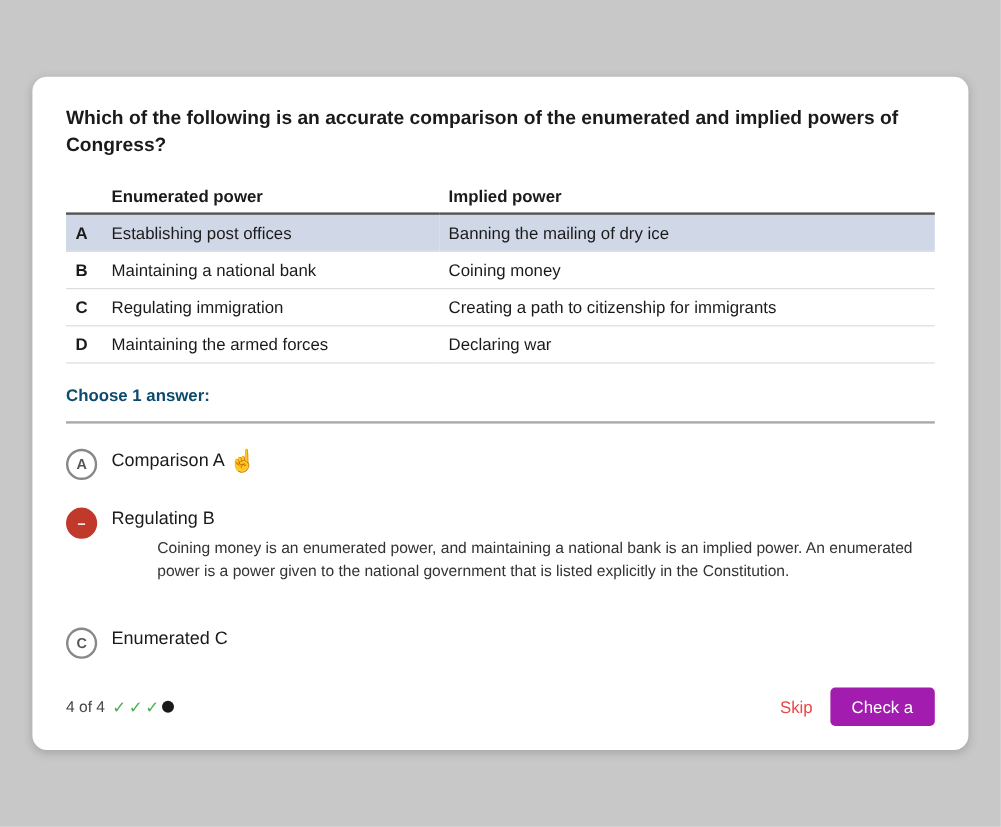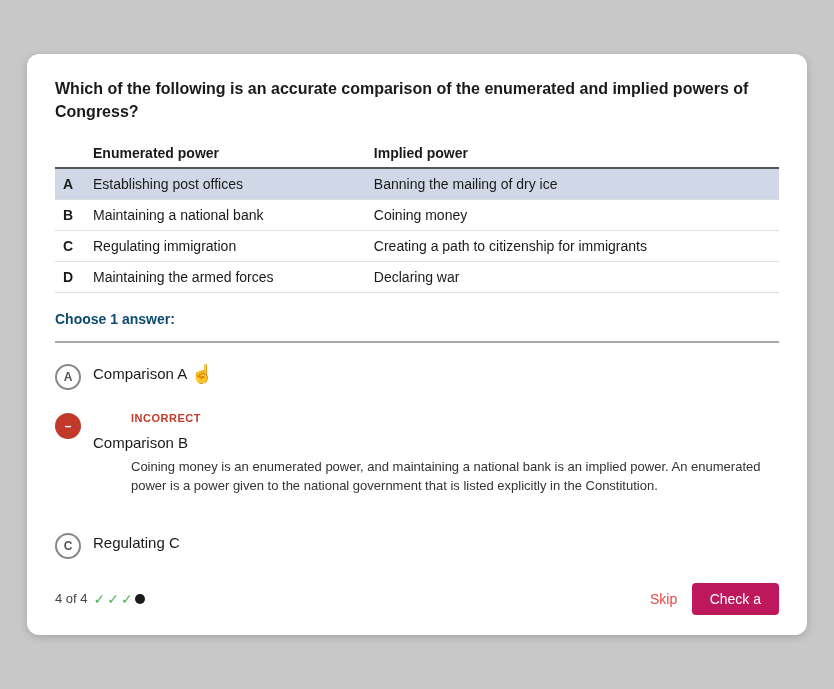--- a/index.html
+++ b/index.html
@@ -152,21 +152,21 @@
     }
     .btn-skip {
       background: transparent;
       border: none;
       color: #ef4444;
       font-size: 14px;
       cursor: pointer;
       margin-right: 10px;
     }
     .btn-check {
-      background: #be185d;
+      background: #a21caf;
       border: none;
       color: #fff;
       font-size: 14px;
       padding: 8px 18px;
       border-radius: 4px;
       cursor: pointer;
       text-align: center;
     }
     .hand-emoji {
       font-size: 18px;
@@ -216,31 +216,28 @@
 
   <div class="answer-option">
     <div class="option-circle">A</div>
     <span class="option-label">Comparison A</span>
     <span class="hand-emoji">☝</span>
   </div>
 
   <div class="answer-option">
     <div class="option-circle selected-wrong">–</div>
     <div>
-      <div class="incorrect-block">
-        <div class="incorrect-tag">INCORRECT</div>
-      </div>
-      <span class="option-label">Comparison B</span>
+      <span class="option-label">Regulating B</span>
       <div class="explanation-text">Coining money is an enumerated power, and maintaining a national bank is an implied power. An enumerated power is a power given to the national government that is listed explicitly in the Constitution.</div>
     </div>
   </div>
 
   <div class="answer-option">
     <div class="option-circle option-c">C</div>
-    <span class="option-label">Regulating C</span>
+    <span class="option-label">Enumerated C</span>
   </div>
 
   <div class="bottom-bar">
     <div class="progress-area">
       <span>4 of 4</span>
       <div class="check-marks">
         <span class="check-mark">✓</span>
         <span class="check-mark">✓</span>
         <span class="check-mark">✓</span>
         <span class="dot-mark"></span>

